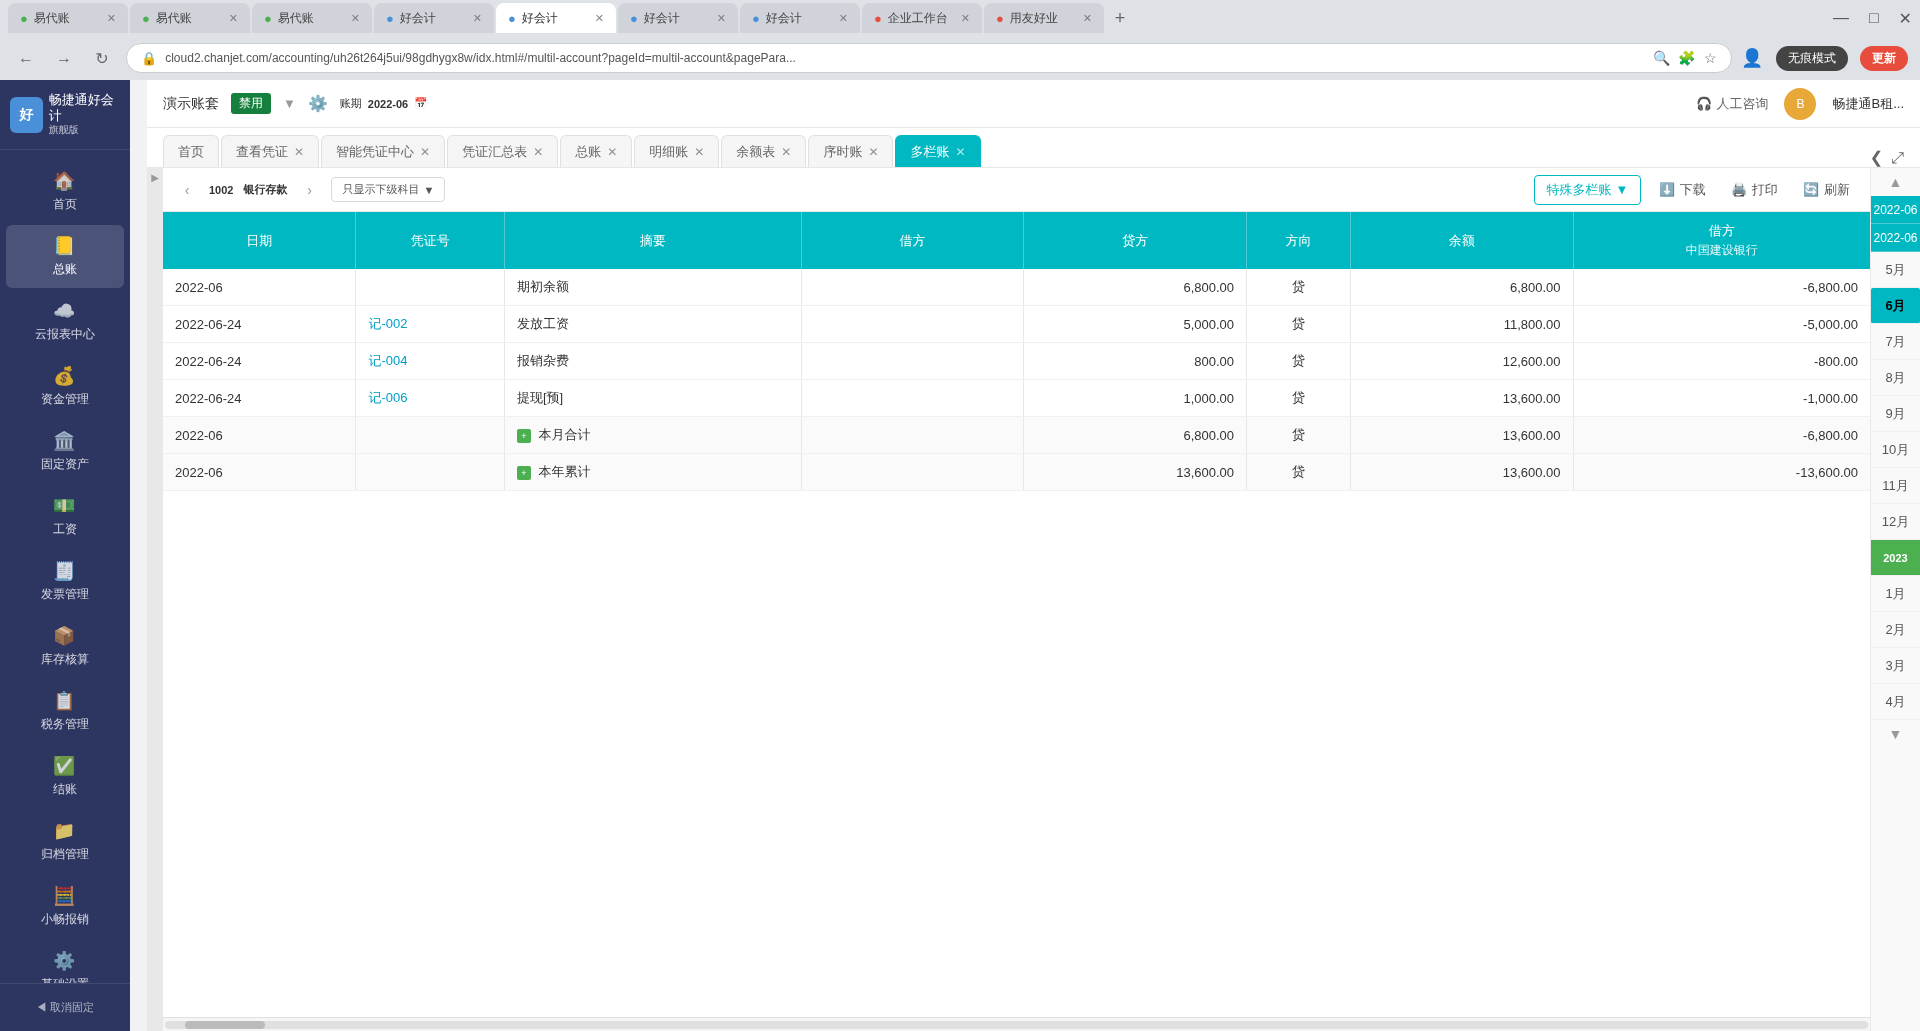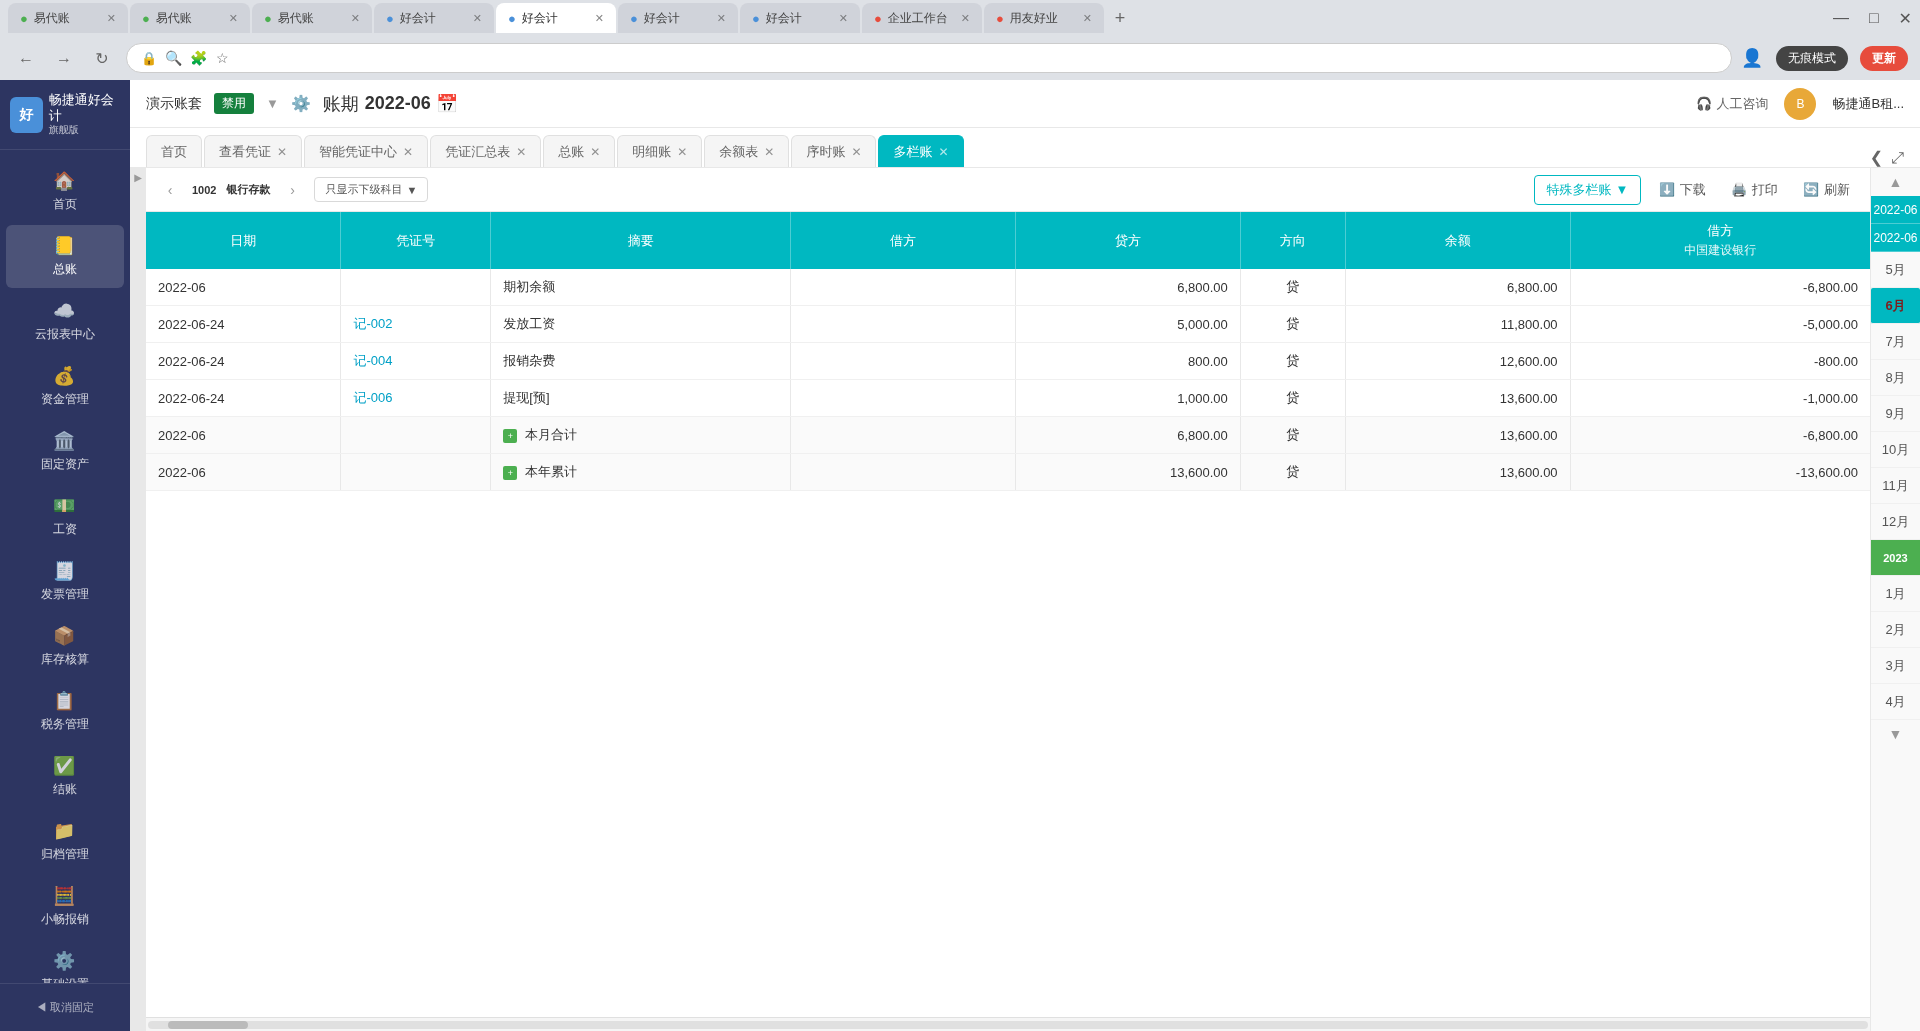--- a/index.html
+++ b/index.html
@@ -35,27 +35,27 @@
     .logo-text { font-size: 13px; line-height: 1.2; }
     .logo-sub { font-size: 10px; opacity: 0.7; }
     .sidebar-nav { flex: 1; overflow-y: auto; padding: 8px 0; }
     .sidebar-item { display: flex; flex-direction: column; align-items: center; padding: 10px 6px; cursor: pointer; color: rgba(255,255,255,0.8); font-size: 12px; gap: 4px; border-radius: 6px; margin: 2px 6px; }
     .sidebar-item.active { background: rgba(255,255,255,0.15); color: #fff; }
     .sidebar-item-icon { font-size: 18px; }
     .sidebar-bottom { padding: 10px 4px; border-top: 1px solid rgba(255,255,255,0.1); }
     .sidebar-pin { display: flex; align-items: center; justify-content: center; gap: 4px; color: rgba(255,255,255,0.6); font-size: 11px; cursor: pointer; padding: 6px; }
 
     
-    .main-content { flex: 1; display: flex; flex-direction: column; background: #f0f2f5; overflow: hidden; }
+    .main-content { flex: 1; display: flex; flex-direction: column; background: #f0f2f5; overflow: hidden; margin-left: 17px; }
 
     
     .top-bar { background: #fff; height: 48px; display: flex; align-items: center; padding: 0 16px; gap: 12px; border-bottom: 1px solid #e8e8e8; }
     .account-tag { background: #15803d; color: #fff; padding: 2px 8px; border-radius: 3px; font-size: 12px; cursor: pointer; }
     .top-bar-settings { font-size: 16px; color: #666; cursor: pointer; }
-    .account-period { font-size: 18px; color: #333; display: flex; align-items: center; gap: 6px; }
+    .account-period { font-size: 11px; color: #333; display: flex; align-items: center; gap: 6px; }
     .top-bar-right { margin-left: auto; display: flex; align-items: center; gap: 16px; }
     .consult-btn { display: flex; align-items: center; gap: 4px; color: #666; font-size: 13px; cursor: pointer; }
     .user-avatar { width: 32px; height: 32px; border-radius: 50%; background: #e8a838; display: flex; align-items: center; justify-content: center; font-size: 12px; color: #fff; cursor: pointer; }
     .user-name { font-size: 13px; color: #333; cursor: pointer; }
 
     
     .tab-bar { background: #fff; height: 40px; display: flex; align-items: flex-end; padding: 0 16px; border-bottom: 1px solid #e8e8e8; overflow-x: auto; gap: 2px; }
     .page-tab { height: 32px; display: flex; align-items: center; padding: 0 14px; border-radius: 6px 6px 0 0; font-size: 13px; cursor: pointer; gap: 6px; color: #666; background: #f5f5f5; border: 1px solid #e0e0e0; border-bottom: none; white-space: nowrap; }
     .page-tab.active { background: #00b8c1; color: #fff; border-color: #00b8c1; }
     .page-tab .tab-x { font-size: 12px; opacity: 0.7; cursor: pointer; }
@@ -91,21 +91,21 @@
     .td-right { text-align: right; }
     .td-center { text-align: center; }
     .voucher-link { color: #00a0c6; cursor: pointer; text-decoration: none; }
     .badge-green { display: inline-flex; align-items: center; justify-content: center; width: 14px; height: 14px; background: #4caf50; color: #fff; font-size: 9px; border-radius: 2px; margin-right: 4px; }
     .summary-row td { background: #fafafa; font-weight: normal; }
 
     
     .calendar-panel { width: 50px; background: #f9f9f9; border-left: 1px solid #e8e8e8; display: flex; flex-direction: column; }
     .calendar-header-item { background: #00b8c1; color: #fff; height: 28px; display: flex; align-items: center; justify-content: center; font-size: 12px; border-bottom: 1px solid rgba(255,255,255,0.3); }
     .calendar-item { height: 36px; display: flex; align-items: center; justify-content: center; font-size: 13px; color: #555; cursor: pointer; border-bottom: 1px solid #f0f0f0; }
-    .calendar-item.active { background: #00b8c1; color: #7f1d1d; border-radius: 2px; font-weight: bold; }
+    .calendar-item.active { background: #00b8c1; color: #000000; border-radius: 2px; font-weight: bold; }
     .calendar-item.year-badge { background: #4caf50; color: #fff; font-size: 11px; font-weight: bold; }
     .cal-up-btn, .cal-down-btn { height: 28px; display: flex; align-items: center; justify-content: center; cursor: pointer; color: #999; font-size: 14px; }
 
     
     .table-wrapper::-webkit-scrollbar { height: 8px; width: 8px; }
     .table-wrapper::-webkit-scrollbar-track { background: #f1f1f1; }
     .table-wrapper::-webkit-scrollbar-thumb { background: #ccc; border-radius: 4px; }
 
     
     .bottom-scrollbar { height: 14px; background: #f5f5f5; border-top: 1px solid #e0e0e0; display: flex; align-items: center; padding: 0 2px; }
@@ -168,20 +168,21 @@
     <span class="browser-btn">✕</span>
   </div>
 </div>
 
 <div class="address-row">
   <div class="nav-btn">←</div>
   <div class="nav-btn">→</div>
   <div class="nav-btn">↻</div>
   <div class="address-bar">
     <span style="color:#4caf50;font-size:13px;">🔒</span>
+    <span class="address-text">cloud2.chanjet.com/accounting/uh26t264j5ui/98gdhygx8w/idx.html#/multil-account?pageId=multil-account&amp;pagePara...</span>
     <div class="address-icons">
       <span class="addr-icon">🔍</span>
       <span class="addr-icon">🧩</span>
       <span class="addr-icon">☆</span>
     </div>
   </div>
   <div class="browser-right-controls">
     <span style="font-size:18px;cursor:pointer;">👤</span>
     <div class="wuhen-btn">无痕模式</div>
     <div class="update-btn">更新</div>

